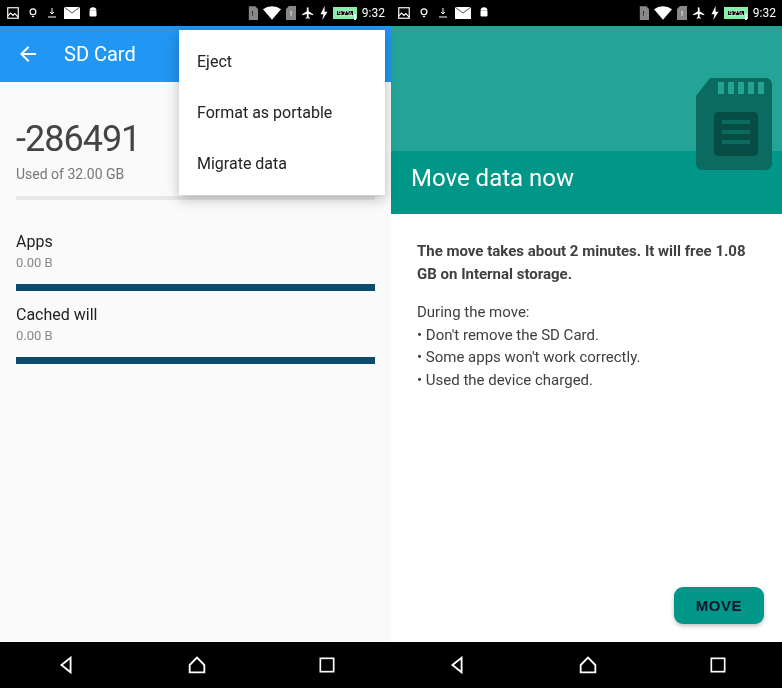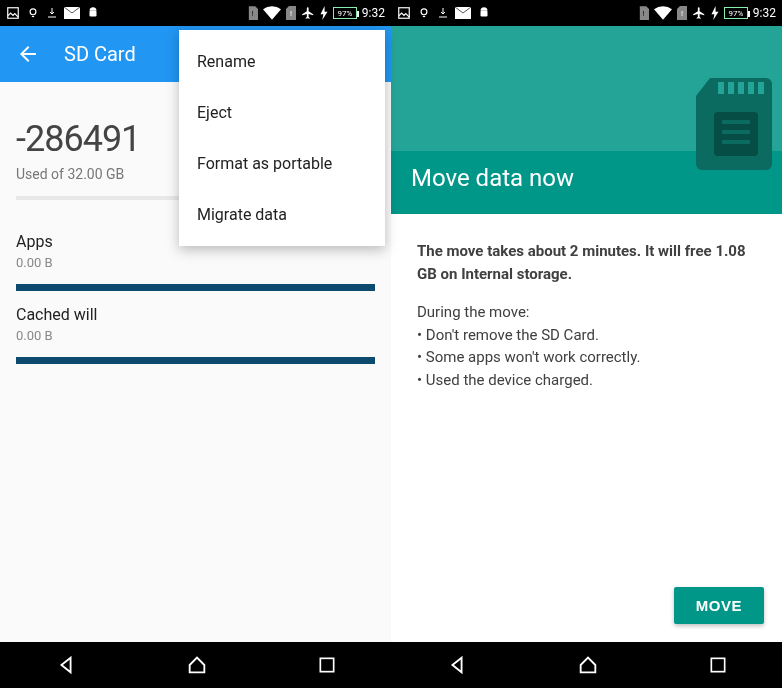--- a/index.html
+++ b/index.html
@@ -30,21 +30,21 @@
     align-items: center;
     justify-content: space-between;
     padding: 0 6px;
     font-size: 12px;
   }
   .status-left, .status-right { display: flex; align-items: center; gap: 6px; }
   .status-right { gap: 5px; }
   .sicon { display: inline-flex; align-items: center; justify-content: center; }
   .sicon svg { display: block; }
   .battery-box {
-    border: 1px solid #86efac;
+    border: 4px solid #86efac;
     width: 24px; height: 12px;
     display: inline-flex; align-items:center; justify-content:center;
     font-size: 8px; padding:0 1px; position:relative;
   }
   .battery-box::after { content:''; position:absolute; right:-3px; top:3px; width:2px; height:6px; background:#fff; }
 
   
   .app-bar {
     height: 56px;
     background: #2196f3;
@@ -110,23 +110,23 @@
   }
   .move-body .bold { font-weight:700; }
   .move-body p { margin-bottom: 16px; }
 
   .move-footer {
     padding: 0 18px 18px;
     display:flex; justify-content:flex-end;
     background:#fff;
   }
   .move-btn {
-    background:#009688; color:#ffffff; border:none;
+    background:#009688; color:#0f172a; border:none;
     padding: 10px 22px; font-size:15px; font-weight:700;
-    border-radius:2px; letter-spacing:0.5px;
+    border-radius:9px; letter-spacing:0.5px;
     box-shadow: 0 2px 4px rgba(0,0,0,0.25);
   }
 
   
   .nav-bar {
     height: 46px;
     background:#000;
     display:flex; align-items:center; justify-content:space-around;
   }
   .nav-bar svg { display:block; }
@@ -226,21 +226,20 @@
         <div class="li-sub">0.00 B</div>
       </div>
       <div class="list-item">
         <div class="li-title">Cached will</div>
         <div class="li-sub">0.00 B</div>
       </div>
     </div>
   </div>
 
   <div class="menu">
-    <div class="menu-item">Rename</div>
     <div class="menu-item">Eject</div>
     <div class="menu-item">Format as portable</div>
     <div class="menu-item">Migrate data</div>
   </div>
 
   <div class="nav-bar">
     <span class="sicon">
         <svg width="22" height="22" viewBox="0 0 24 24" fill="none" stroke="#fff" stroke-width="2">
           <path d="M17 4L7 12l10 8z" fill="none"></path>
         </svg>

